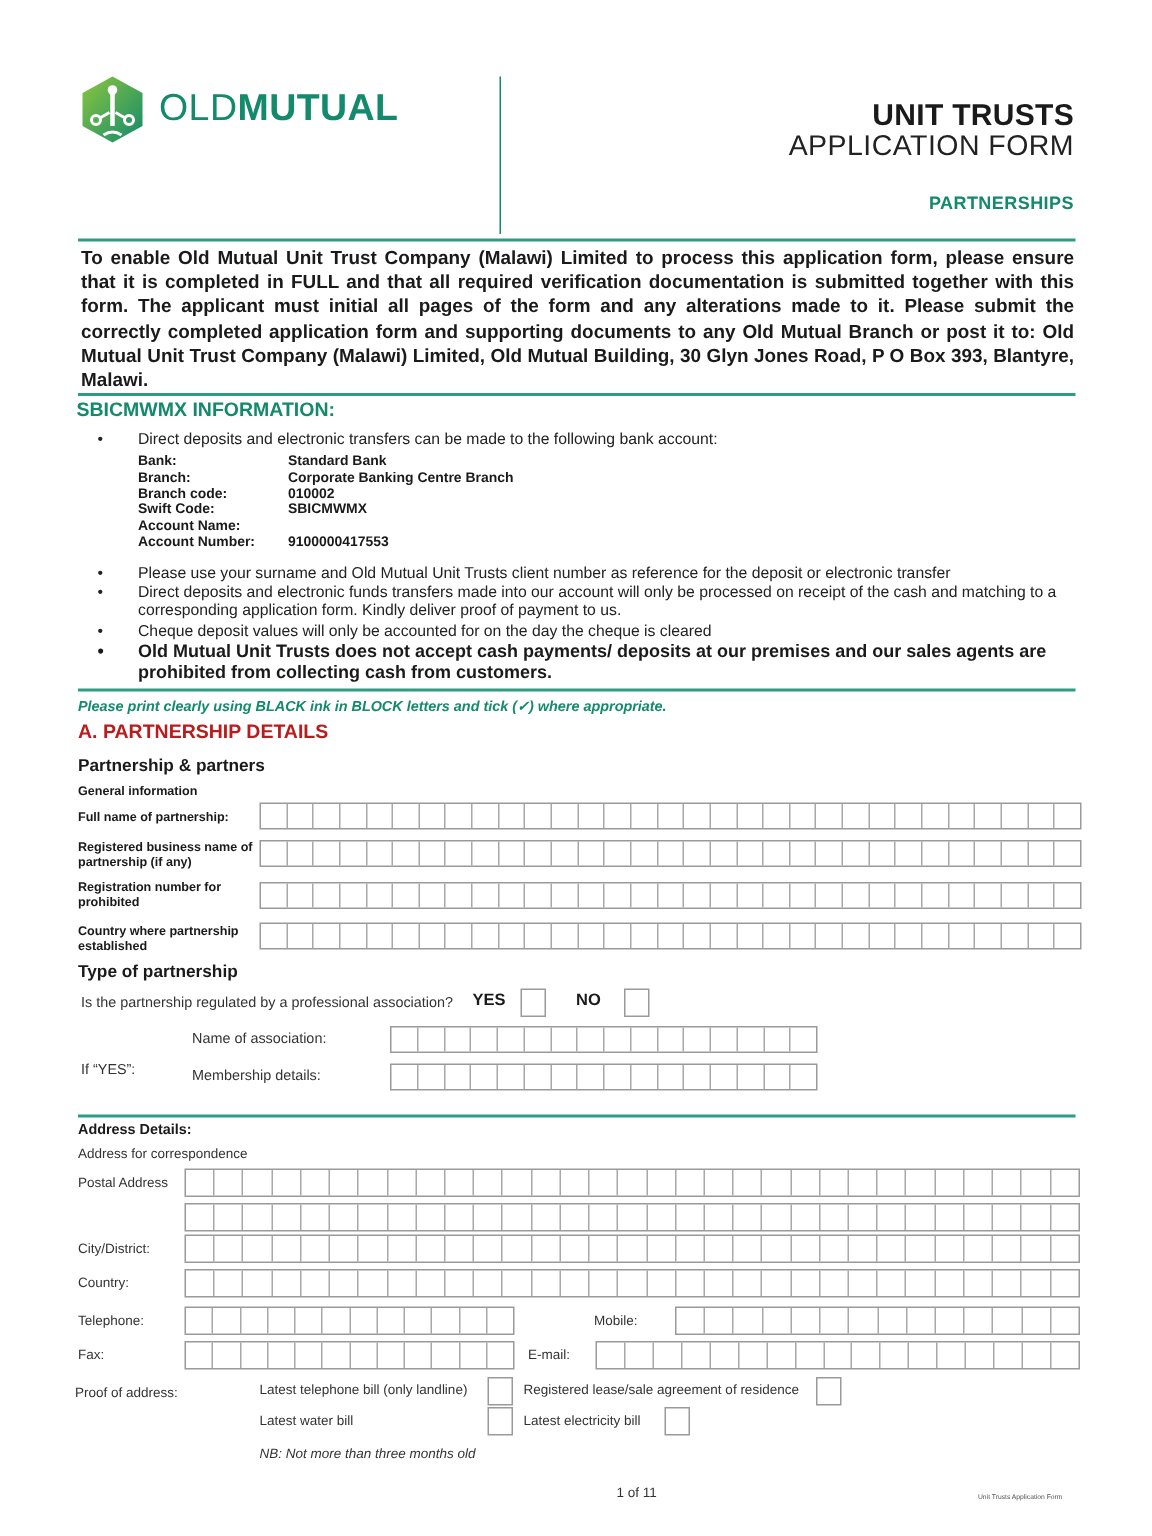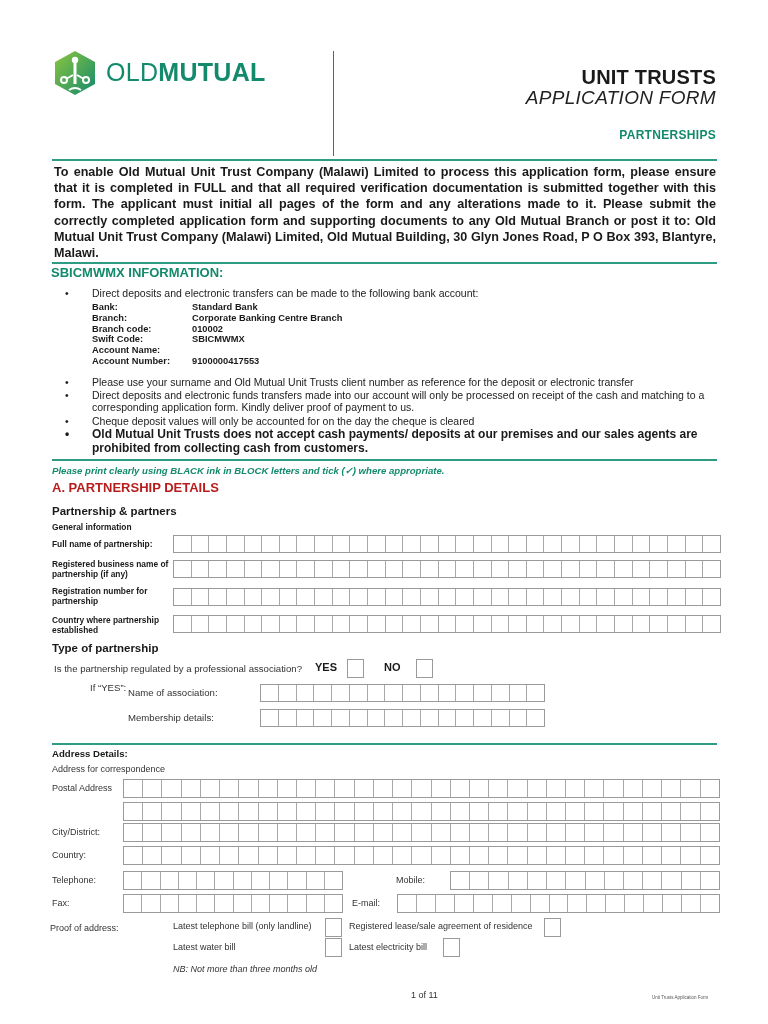--- a/index.html
+++ b/index.html
@@ -8,21 +8,21 @@
   .abs { position: absolute; }
   .rule { position: absolute; height: 2px; background: #2e9c82; }
 
   
   .logo { left: 52px; top: 50px; width: 46px; height: 46px; }
   .brand { left: 106px; top: 58px; font-size: 25px; color: #138a6c; letter-spacing: 0.3px; font-family: "Liberation Sans", sans-serif; }
   .brand b { font-weight: 700; }
   .brand span.light { font-weight: 400; }
   .vline { left: 333px; top: 51px; width: 1px; height: 105px; background: #138a6c; }
   .title1 { right: 52px; top: 66px; font-size: 20px; font-weight: 700; font-family: "Liberation Sans", sans-serif; letter-spacing: 0.2px; }
-  .title2 { right: 52px; top: 87px; font-size: 19px; font-weight: 400; font-family: "Liberation Sans", sans-serif; color: #222; letter-spacing: 0.3px; font-style: italic; }
+  .title2 { right: 52px; top: 87px; font-size: 19px; font-weight: 400; font-family: "Liberation Sans", sans-serif; color: #222; letter-spacing: 0.3px; }
   .subtitle { right: 52px; top: 128px; font-size: 12px; font-weight: 700; font-family: "Liberation Sans", sans-serif; color: #138a6c; letter-spacing: 0.3px; }
 
   .intro { left: 54px; top: 164px; width: 662px; font-size: 12.6px; font-weight: 700; line-height: 16.2px; text-align: justify; font-family: "Liberation Sans", sans-serif; }
   .imp-title { left: 51px; top: 265px; font-size: 13px; font-weight: 700; color: #138a6c; font-family: "Liberation Sans", sans-serif; }
 
   .bullet { position: absolute; font-size: 10.5px; line-height: 12px; font-family: "Liberation Sans", sans-serif; color: #222; }
   .bullet .dot { position: absolute; left: -27px; top: 0; }
   .bank-table { left: 92px; top: 302px; font-size: 9.3px; font-weight: 700; line-height: 10.8px; font-family: "Liberation Sans", sans-serif; }
   .bank-table .row { display: flex; }
   .bank-table .k { width: 100px; }
@@ -191,21 +191,21 @@
     <div class="cell" style="flex: 1 1 0%;"></div>
     <div class="cell" style="flex: 1 1 0%;"></div>
     <div class="cell" style="flex: 1 1 0%;"></div>
     <div class="cell" style="flex: 1 1 0%;"></div>
     <div class="cell" style="flex: 1 1 0%;"></div>
     <div class="cell" style="flex: 1 1 0%;"></div>
     <div class="cell" style="flex: 1 1 0%;"></div>
     <div class="cell" style="flex: 1 1 0%;"></div>
   </div>
 
-<div class="abs lbl-b" style="left:52px; top:586px; width:105px;">Registration number for partnership</div>
+<div class="abs lbl-b" style="left:52px; top:586px; width:105px;">Registration number for prohibited</div>
 <div class="boxes" style="left:173px; top:588px; width:548px;">
     <div class="cell" style="flex: 1 1 0%;"></div>
     <div class="cell" style="flex: 1 1 0%;"></div>
     <div class="cell" style="flex: 1 1 0%;"></div>
     <div class="cell" style="flex: 1 1 0%;"></div>
     <div class="cell" style="flex: 1 1 0%;"></div>
     <div class="cell" style="flex: 1 1 0%;"></div>
     <div class="cell" style="flex: 1 1 0%;"></div>
     <div class="cell" style="flex: 1 1 0%;"></div>
     <div class="cell" style="flex: 1 1 0%;"></div>
@@ -268,21 +268,21 @@
     <div class="cell" style="flex: 1 1 0%;"></div>
   </div>
 
 <div class="abs h-sub" style="left:52px; top:642px;">Type of partnership</div>
 <div class="abs lbl" style="left:54px; top:663px;">Is the partnership regulated by a professional association?</div>
 <div class="abs" style="left:315px; top:661px; font-size:11px; font-weight:700; font-family:'Liberation Sans',sans-serif;">YES</div>
 <div class="tick" style="left:347px; top:659px;"></div>
 <div class="abs" style="left:384px; top:661px; font-size:11px; font-weight:700; font-family:'Liberation Sans',sans-serif;">NO</div>
 <div class="tick" style="left:416px; top:659px;"></div>
 
-<div class="abs lbl" style="left:54px; top:682px; font-weight:400;margin-left:36px;">If “YES”:</div>
+<div class="abs lbl" style="left:54px; top:708px; font-weight:400;">If “YES”:</div>
 <div class="abs lbl" style="left:128px; top:687px;">Name of association:</div>
 <div class="boxes" style="left:260px; top:684px; width:285px;">
     <div class="cell" style="flex: 1 1 0%;"></div>
     <div class="cell" style="flex: 1 1 0%;"></div>
     <div class="cell" style="flex: 1 1 0%;"></div>
     <div class="cell" style="flex: 1 1 0%;"></div>
     <div class="cell" style="flex: 1 1 0%;"></div>
     <div class="cell" style="flex: 1 1 0%;"></div>
     <div class="cell" style="flex: 1 1 0%;"></div>
     <div class="cell" style="flex: 1 1 0%;"></div>

